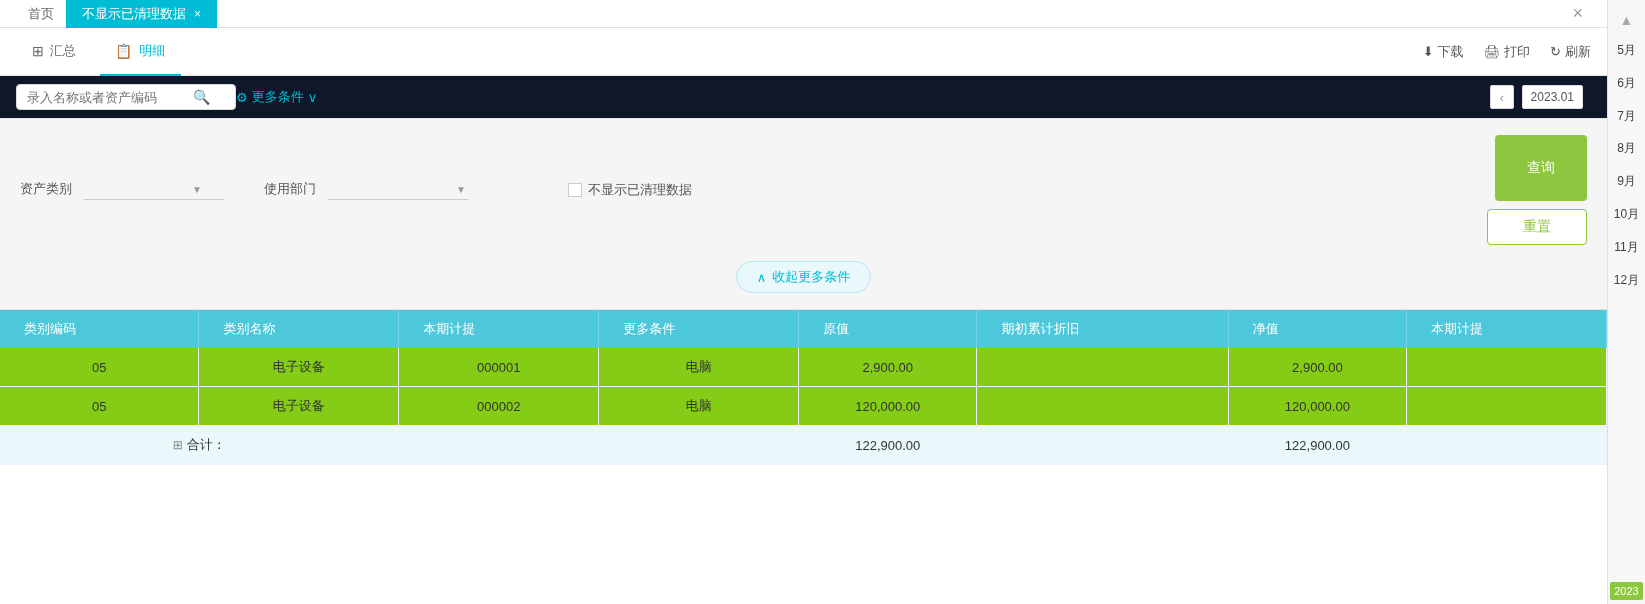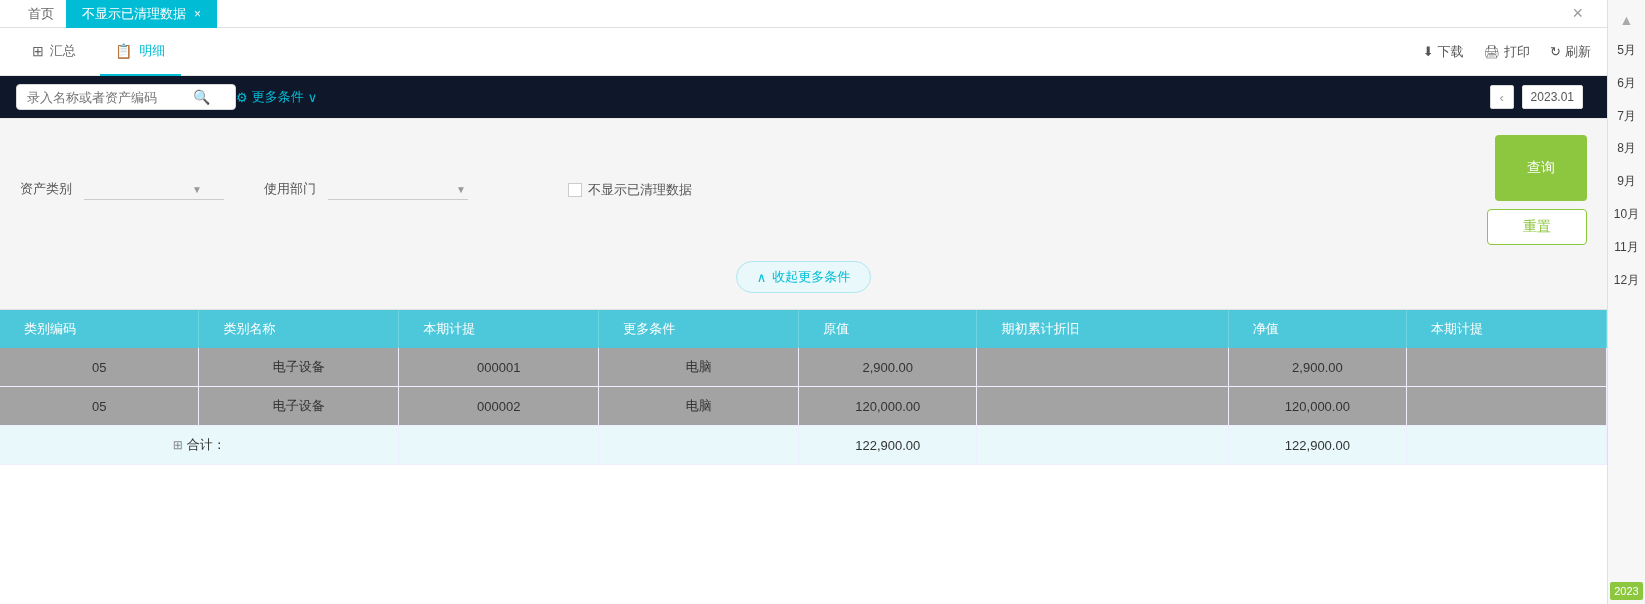--- a/index.html
+++ b/index.html
@@ -46,21 +46,21 @@
     .filter-actions { margin-left: auto; display: flex; flex-direction: column; gap: 8px; }
     .btn-query { background: #8dc63f; color: #fff; border: none; border-radius: 4px; padding: 24px 32px; font-size: 14px; cursor: pointer; margin-left: 8px; }
     .btn-reset { background: #fff; color: #8dc63f; border: 1px solid #8dc63f; border-radius: 4px; padding: 8px 32px; font-size: 14px; cursor: pointer; }
     .collapse-btn { display: flex; align-items: center; justify-content: center; gap: 6px; background: #e8f8fb; border: 1px solid #b2e6f0; border-radius: 20px; padding: 6px 20px; color: #00bcd4; font-size: 13px; cursor: pointer; width: fit-content; margin: 0 auto; }
 
     
     .table-wrap { flex: 1; overflow: auto; }
     table { width: 100%; border-collapse: collapse; }
     thead tr { background: #4dc8da; color: #fff; }
     thead th { padding: 10px 24px; font-size: 13px; font-weight: normal; text-align: left; border-right: 1px solid #6dd4e0; white-space: nowrap; }
-    tbody tr { background: #a3a3a3; border-bottom: 1px solid #eef; }
+    tbody tr { background: #84cc16; border-bottom: 1px solid #eef; }
     tbody td { padding: 10px 12px; font-size: 13px; text-align: center; border-right: 1px solid #eef; }
     tbody td.right { text-align: center; }
     tbody td.left { text-align: center; }
     .total-row { background: #e8f8fb !important; }
     .total-row td { font-size: 13px; color: #333; }
     .total-label-cell { display: flex; align-items: center; gap: 4px; justify-content: center; }
     .total-icon { color: #888; font-size: 12px; }
 
     
     .right-sidebar { width: 38px; background: #f7f7f7; border-left: 1px solid #e0e0e0; display: flex; flex-direction: column; align-items: center; padding-top: 8px; gap: 4px; }

